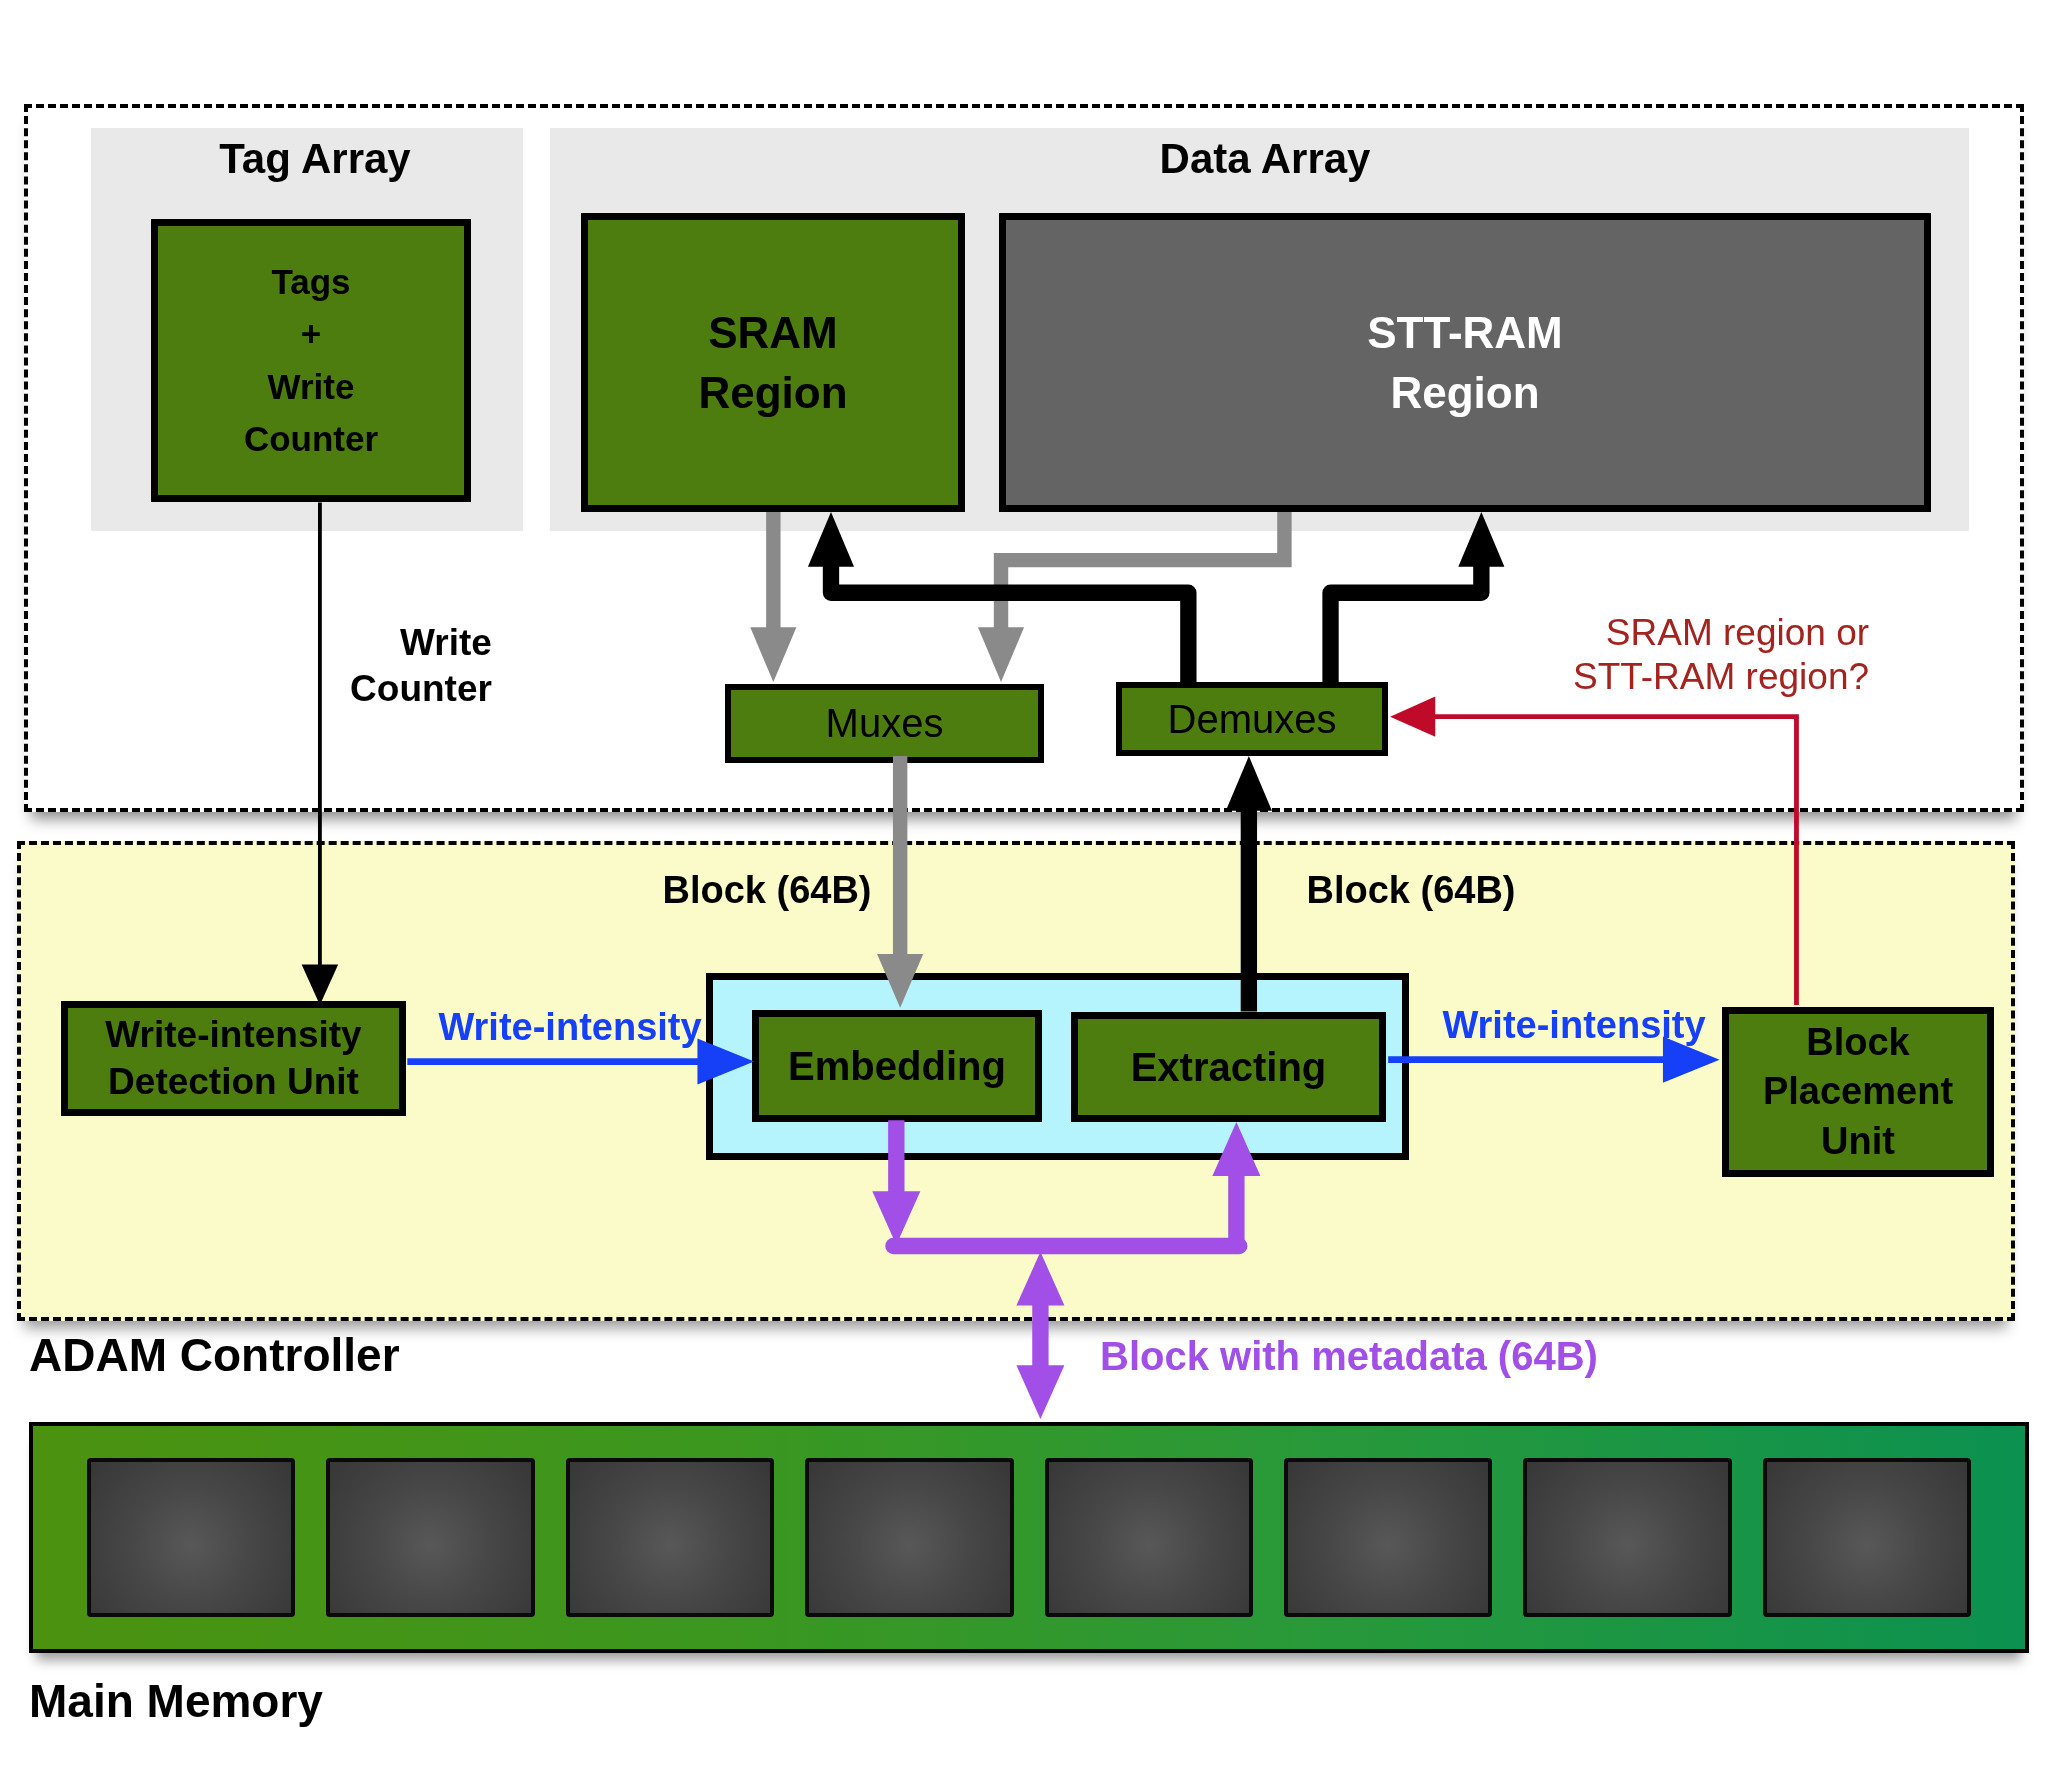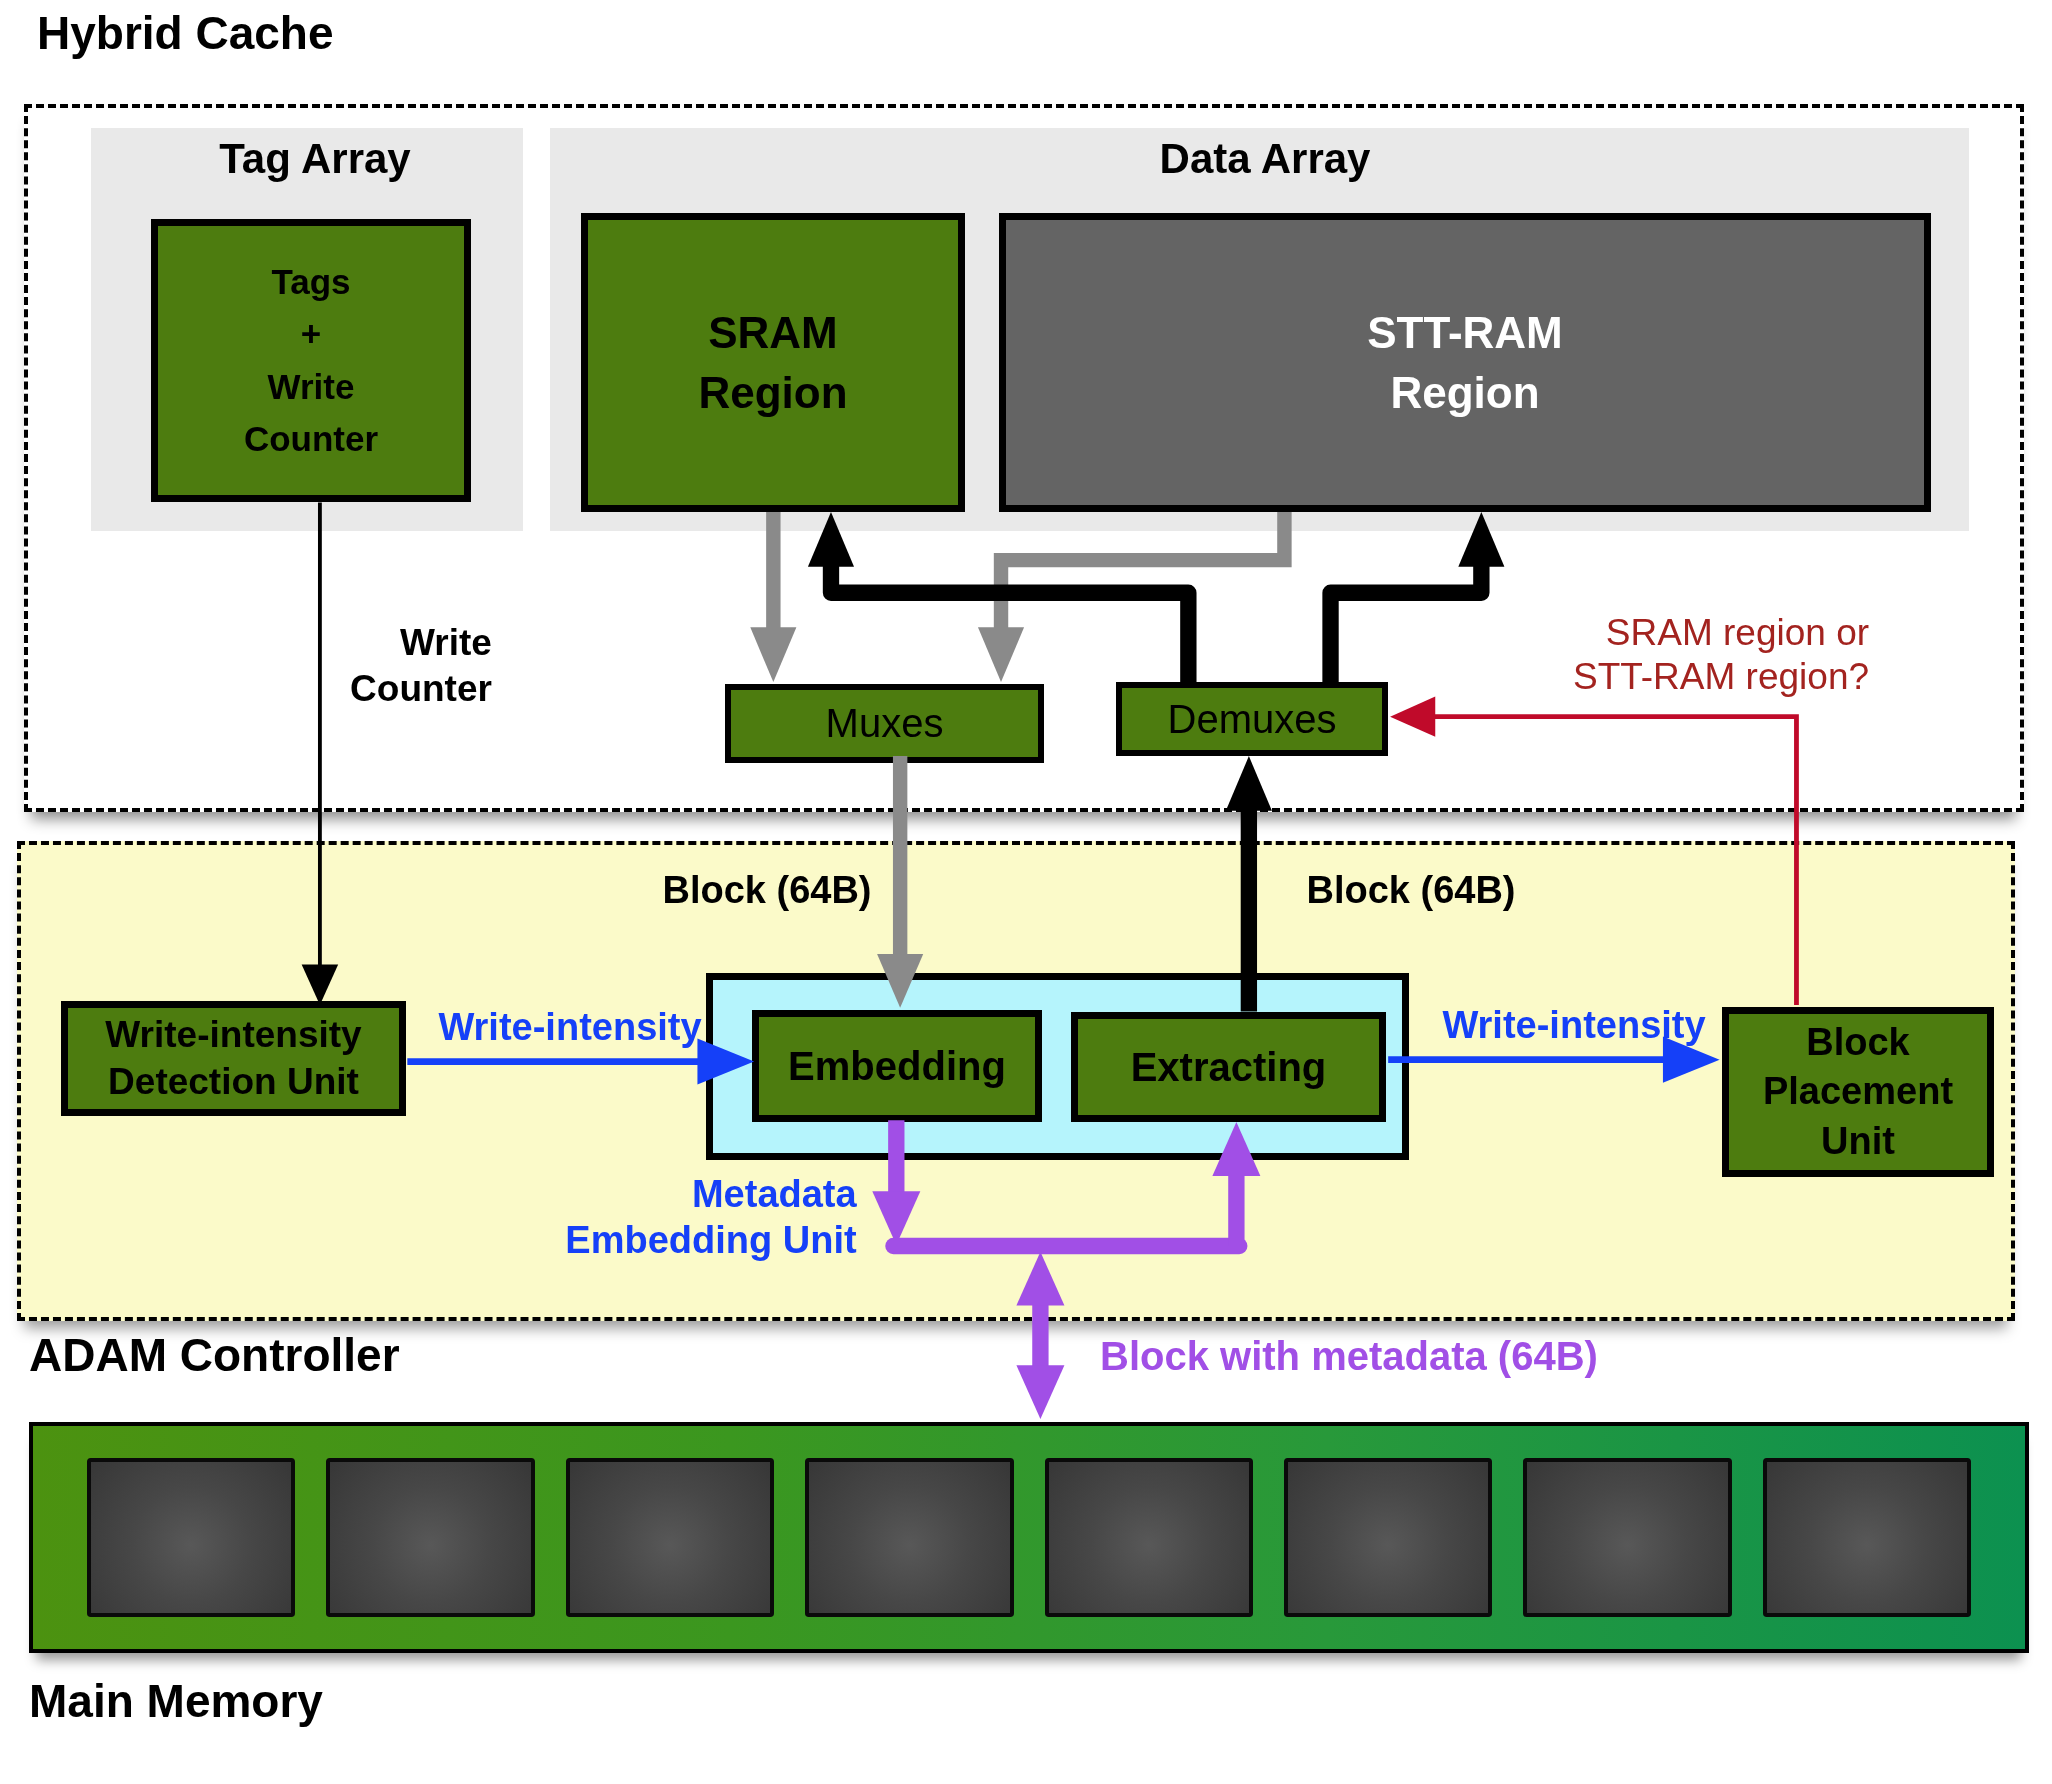--- a/index.html
+++ b/index.html
@@ -77,21 +77,20 @@
 
   svg.wires{position:absolute;left:0;top:0;z-index:6;pointer-events:none;}
   .z1{z-index:1;}.z2{z-index:2;}.z3{z-index:3;}
 </style>
 </head>
 <body>
 
 <div class="stage">
 
   <div class="abs hybrid-box z1"></div>
-  <div class="lbl bold title-main z3">Hybrid Cache</div>
 
   <div class="abs panel tag-panel z2"></div>
   <div class="abs panel data-panel z2"></div>
   <div class="lbl bold ctr tag-array-lbl z3">Tag Array</div>
   <div class="lbl bold ctr data-array-lbl z3">Data Array</div>
 
   <div class="box tags-box z3">Tags
 +
 Write
 Counter</div>
@@ -118,22 +117,20 @@
   <div class="box wdu-box z3">Write-intensity
 Detection Unit</div>
 
   <div class="abs box cyan-box z2"></div>
   <div class="box embed-box z3">Embedding</div>
   <div class="box extract-box z3">Extracting</div>
 
   <div class="lbl bold ctr wi-left z3">Write-intensity</div>
   <div class="lbl bold ctr wi-right z3">Write-intensity</div>
 
-  <div class="lbl bold ctr metadata-lbl z3">Metadata
-Embedding Unit</div>
 
   <div class="box bpu-box z3">Block
 Placement
 Unit</div>
 
   <div class="lbl bold block-meta-lbl z3">Block with metadata (64B)</div>
 
   <div class="abs green-box z2">
 
   <div class="chip"></div>

